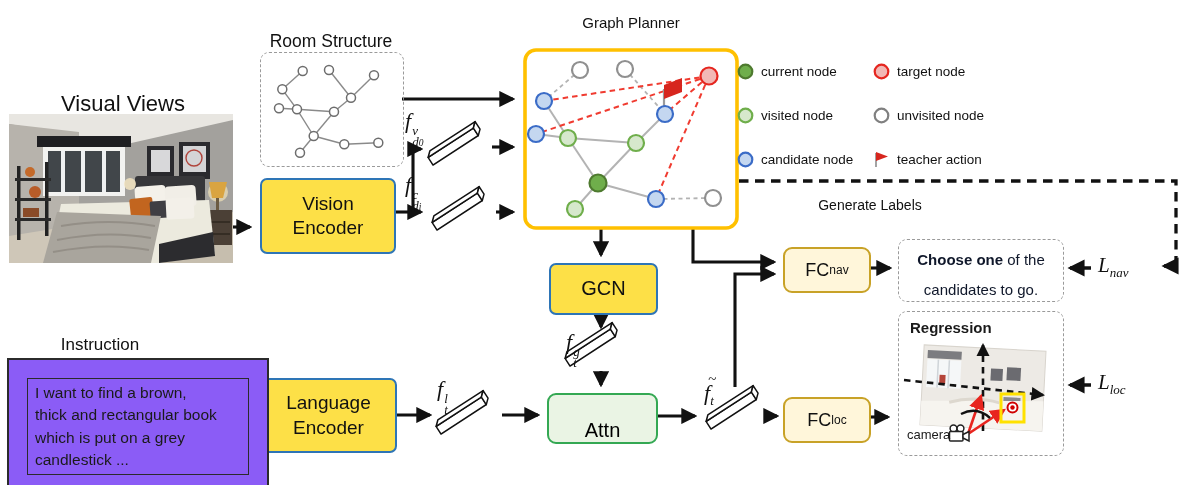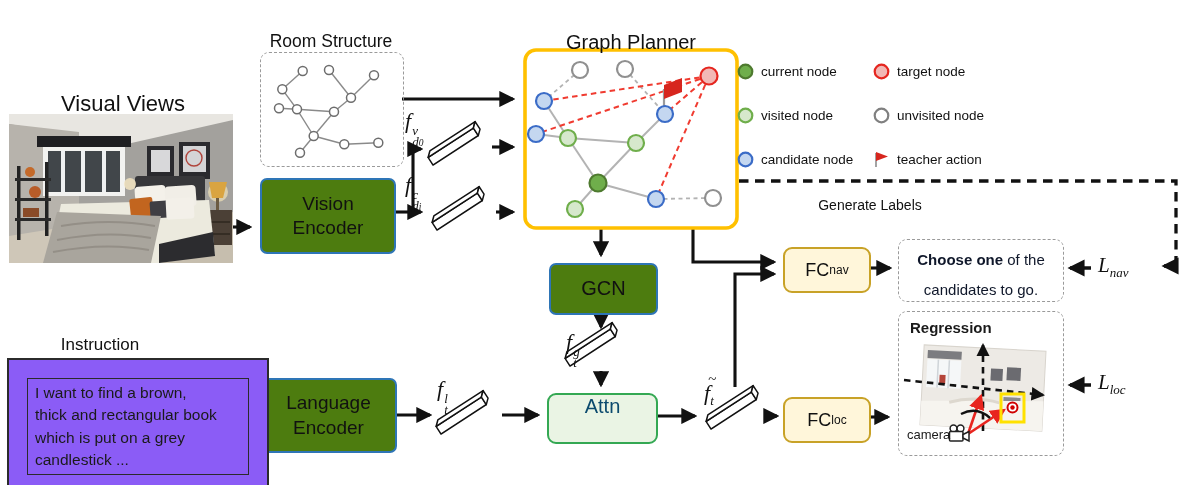--- a/index.html
+++ b/index.html
@@ -3,25 +3,25 @@
 <meta charset="utf-8">
 <style>
   html,body{margin:0;padding:0;background:#fff;}
   #fig{position:relative;width:1202px;height:485px;background:#fff;overflow:hidden;
        font-family:"Liberation Sans",sans-serif;color:#1a1a1a;}
   .abs{position:absolute;}
   .ctr{text-align:center;margin-top:8px;}
   .ttl{font-weight:400;color:#111;}
   svg{display:block;}
   
-  .encbox{background:#4d7c0f;border:2.5px solid #2E75B6;border-radius:7px;
+  .encbox{background:#fde047;border:2.5px solid #2E75B6;border-radius:7px;
           display:flex;flex-direction:column;align-items:center;justify-content:center;
           font-size:19px;line-height:1.28;color:#111;text-align:right;}
   .attnbox{background:#EAF4E4;border:2.5px solid #34A853;border-radius:9px;
-          display:flex;align-items:flex-start;justify-content:center;font-size:20px;color:#0c4a6e;}
+          display:flex;align-items:flex-end;justify-content:center;font-size:20px;color:#000000;}
   .fcbox{background:#FFF6DA;border:2.5px solid #C8A227;border-radius:9px;
           display:flex;align-items:center;justify-content:center;font-size:18px;color:#111;}
   .fcbox sub{font-size:12px;}
   .dashbox{border:1.6px dashed #9a9a9a;border-radius:9px;background:#fff;}
   .dblbox{border:2px solid #2b2b2b;background:#8b5cf6;padding:18px;}
   .dblbox .inner{border:1.5px solid #2b2b2b;padding:3px 7px;font-size:15.5px;line-height:1.44;}
   
   .lgcol{display:flex;flex-direction:column;row-gap:26px;}
   .lgrow{display:flex;align-items:center;gap:7px;height:18px;font-size:13.5px;color:#111;}
   .sw-current{stroke:#4E7A2F;}
@@ -244,21 +244,21 @@
         <circle cx="953.5" cy="428.5" r="3.4"></circle>
         <circle cx="960.5" cy="428.5" r="3.4"></circle>
         <rect x="949.5" y="431.5" width="13.5" height="9.5" rx="1"></rect>
         <polygon points="963,434.5 969,431.5 969,441 963,438"></polygon>
       </g>
     </g>
   </svg>
 
   <div class="abs ctr ttl" style="left:23px;top:83px;width:200px;font-size:22px;">Visual Views</div>
   <div class="abs ctr ttl" style="left:255px;top:23px;width:152px;font-size:17.5px;">Room Structure</div>
-  <div class="abs ctr ttl" style="left:525px;top:23px;width:212px;font-size:20px;">Graph Planner</div>
+  <div class="abs ctr ttl" style="left:525px;top:6px;width:212px;font-size:15px;">Graph Planner</div>
   <div class="abs ctr ttl" style="left:20px;top:327px;width:160px;font-size:17px;">Instruction</div>
   <div class="abs ctr ttl" style="left:795px;top:189px;width:150px;font-size:14px;">Generate Labels</div>
 
   <div class="abs dashbox" style="left:260px;top:52px;width:142px;height:113px;background:transparent;"></div>
 
   <div class="abs lgcol" style="left:737px;top:62px;">
     <div class="lgrow">
       <svg width="17" height="17">
         <circle cx="8.5" cy="8.5" r="6.8" class="sw-current" stroke-width="2.2" fill="#6FAE4B"></circle>
         </svg>

